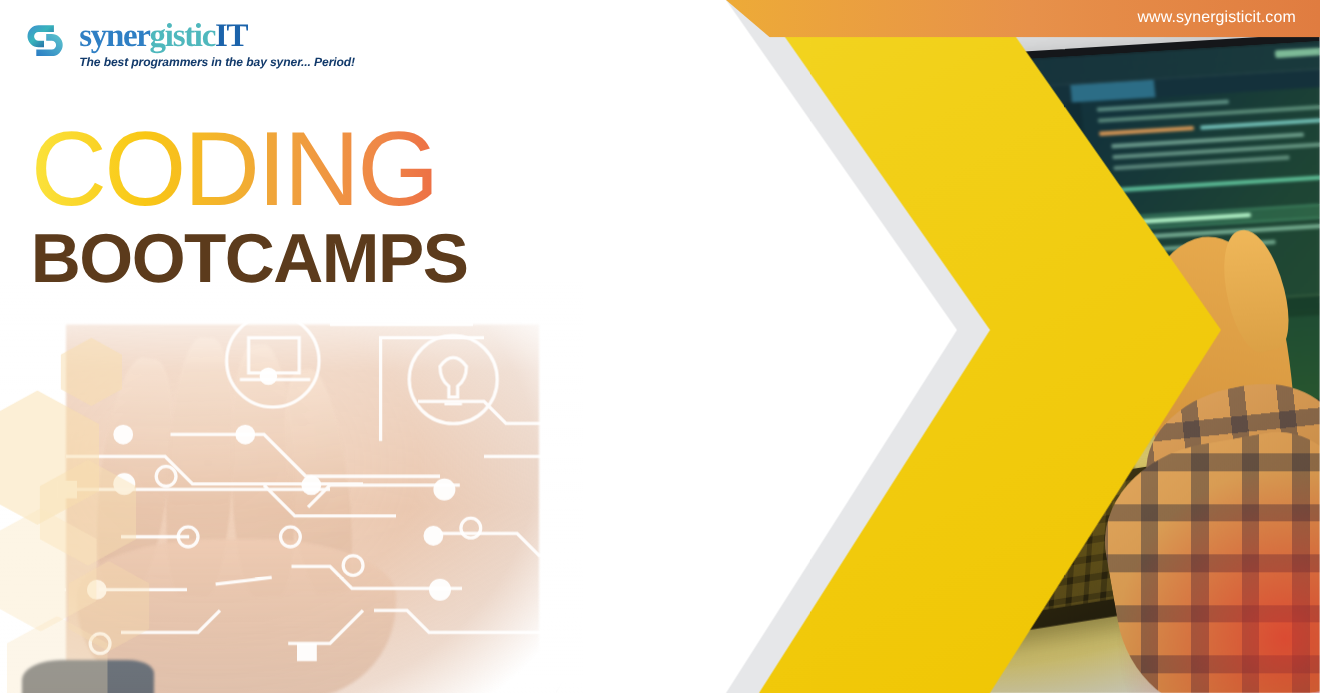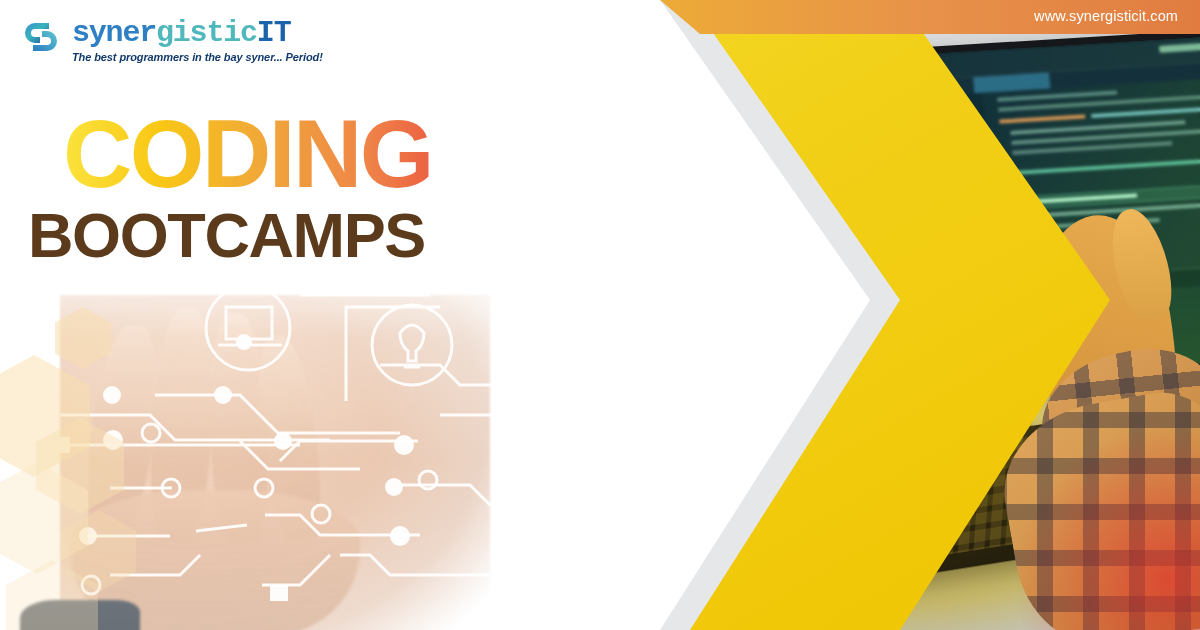--- a/index.html
+++ b/index.html
@@ -330,41 +330,40 @@
   .svg-circuit { position:absolute; left:0; top:0; }
 
   
   .headline { position:absolute; left:28px; top:100px; width:520px; }
   .h-kicker {
     font-size:40px; font-weight:bold; color:#3c2a1c;
     letter-spacing:-0.6px; line-height:1.0;
     font-family:"Liberation Sans", sans-serif;
   }
   .h-main {
-    font-size:96px; font-weight:bold; line-height:1.0;
+    font-size:96px; font-weight:normal; line-height:1.0;
     letter-spacing:-2.5px; margin-top:6px;
     background:linear-gradient(90deg,#fbe33c 0%,#f9c715 20%,#f0a63a 42%,#ef8648 62%,#ea5140 82%,#e5272f 100%);
     -webkit-background-clip:text; background-clip:text;
     -webkit-text-fill-color:transparent; color:transparent;
     font-family:"Liberation Sans", sans-serif;
-    margin-left:35px;
   }
   .h-sub {
     font-size:63px; font-weight:bold; color:#5c3b1c;
     letter-spacing:-1.4px; line-height:1.0; margin-top:2px;
     font-family:"Liberation Sans", sans-serif;
   }
 
   
   .logo-wrap { position:absolute; left:18px; top:14px; display:flex; align-items:flex-start; }
   .logo-mark { width:46px; height:46px; position:relative; flex:0 0 auto; }
   .logo-text-wrap { margin-left:8px; padding-top:4px; }
   .logo-word {
     font-size:30px; font-weight:bold; letter-spacing:-1.2px; line-height:1;
-    font-family:Liberation Mono, monospace;
+    font-family:Liberation Serif, serif;
   }
   .lw-syner { color:#2f7fc4; }
   .lw-gistic { color:#4fb8bd; }
   .lw-it { color:#1b63ab; }
   .logo-tag {
     margin-top:3px; font-size:11px; font-weight:bold; font-style:italic;
     color:#123a6b; letter-spacing:-0.1px;
     font-family:"Liberation Sans", sans-serif;
   }
 </style>

